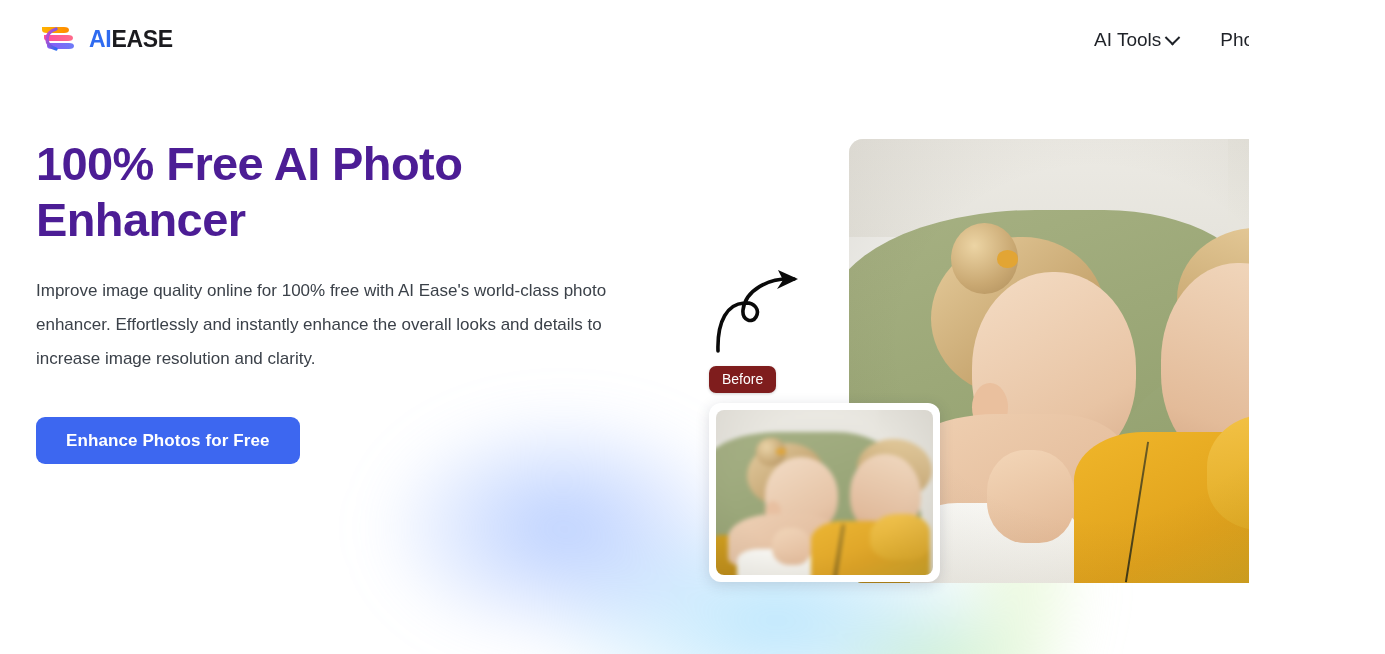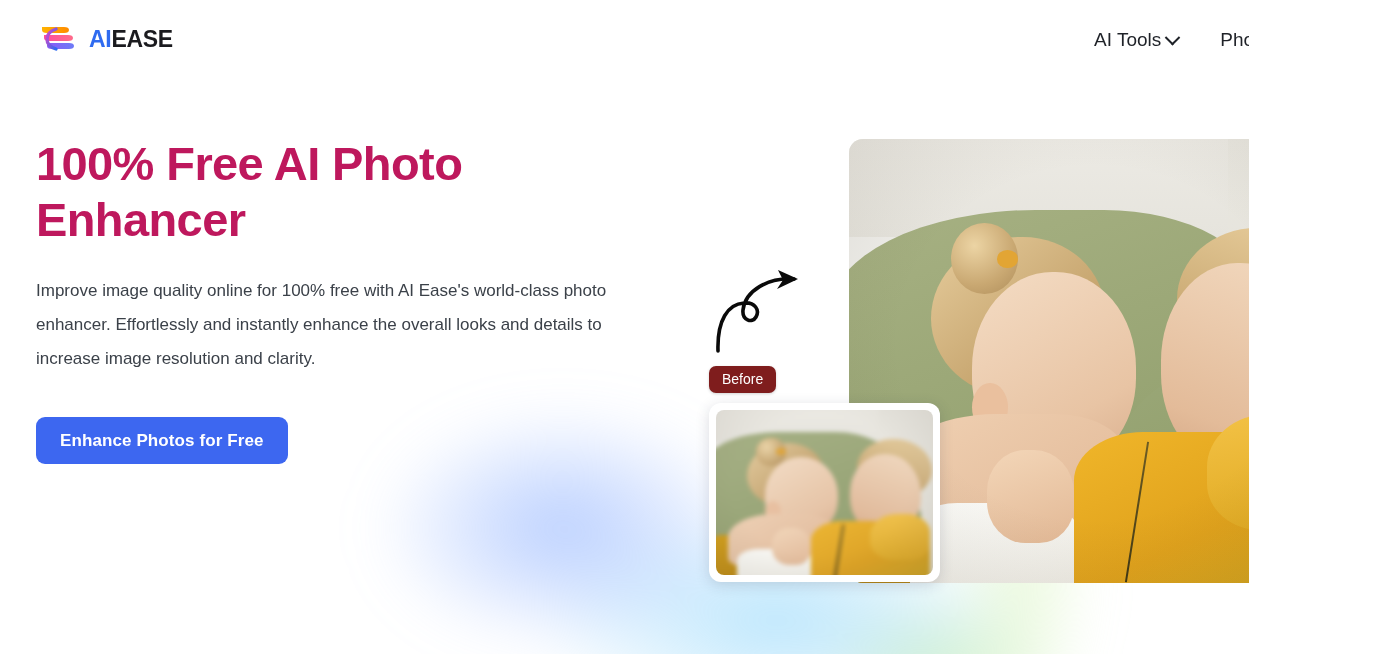--- a/index.html
+++ b/index.html
@@ -125,37 +125,37 @@
 
   
   .hero-title {
     position: absolute;
     left: 36px; top: 136px;
     width: 560px;
     font-size: 47px;
     font-weight: bold;
     line-height: 1.19;
     letter-spacing: -0.6px;
-    color: #be185d;
+    color: #4c1d95;
     z-index: 5;
   }
   .hero-desc {
     position: absolute;
     left: 36px; top: 274px;
     width: 625px;
     font-size: 17px;
     line-height: 2.0;
     color: #3b4149;
     z-index: 5;
   }
   .cta {
     position: absolute;
     left: 36px; top: 417px;
     height: 47px;
-    padding: 0 24px;
+    padding: 0 30px;
     border: none;
     border-radius: 9px;
     background: #3d67f0;
     color: #ffffff;
     font-family: "Liberation Sans", sans-serif;
     font-size: 17px;
     font-weight: bold;
     letter-spacing: 0.1px;
     cursor: pointer;
     z-index: 5;

